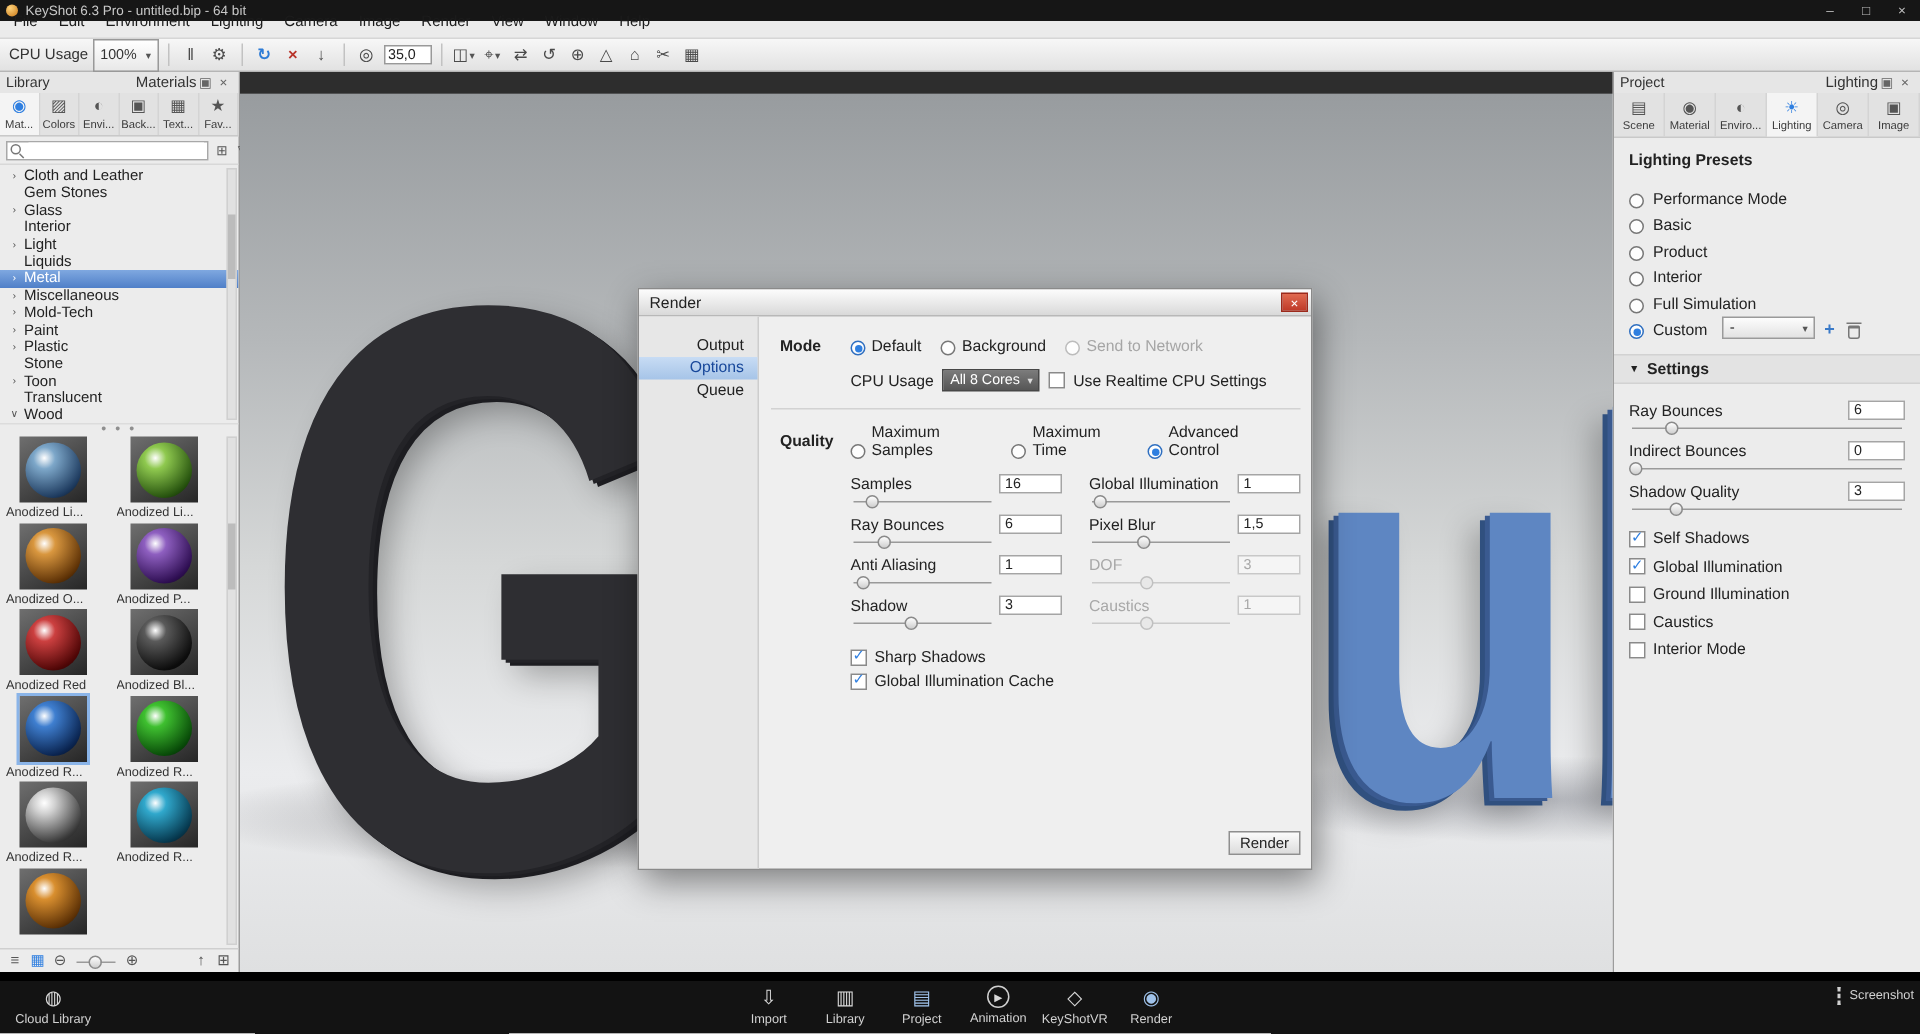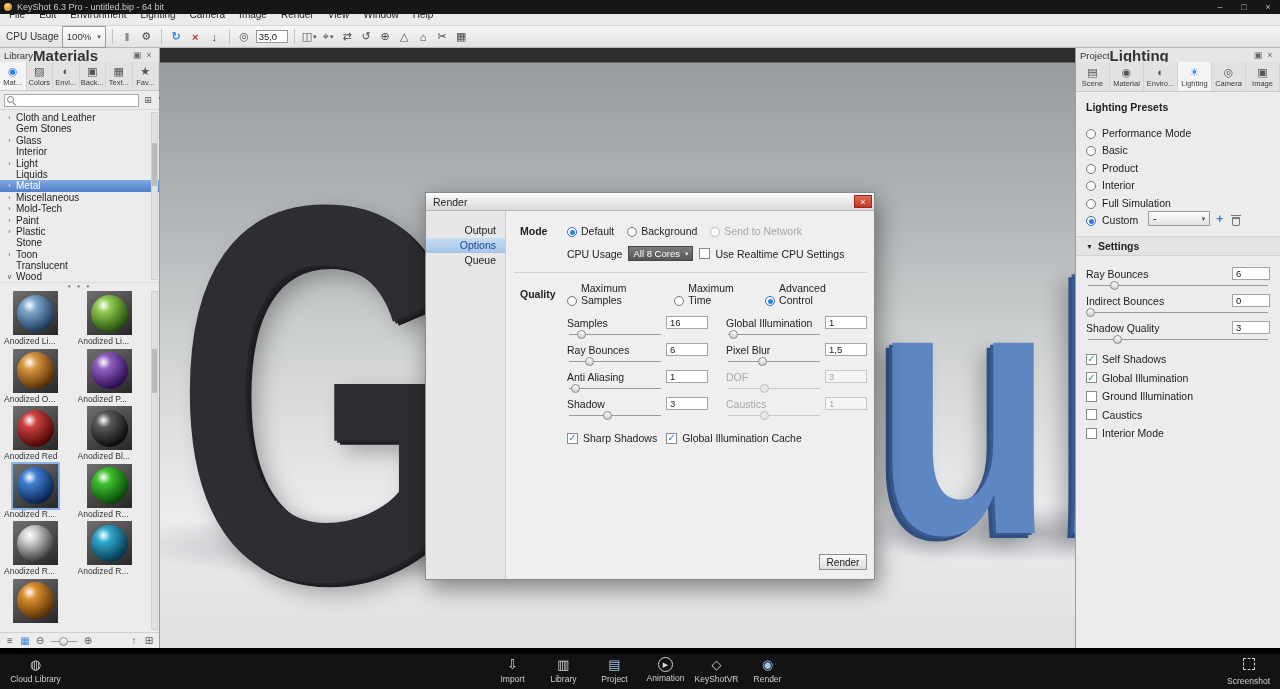--- a/index.html
+++ b/index.html
@@ -24,21 +24,21 @@
   .tb-sep{width:1px;height:15px;background:#c2c2c2;margin:0 3px;flex:none}
   .tb-icon{min-width:17px;height:17px;display:inline-flex;align-items:center;justify-content:center;font-size:11px;color:#4a4a4a;gap:1px}
   .tb-input{width:32px;height:13px;border:1px solid #999;font-size:9.5px;padding:0 2px;font-family:inherit;color:#222;background:#fff}
 
   
   .main{display:flex;height:600px;position:relative}
   .panel{background:#ececec;display:flex;flex-direction:column}
   .panel.left{width:160px;border-right:1px solid #9c9c9c}
   .panel.right{width:205px;border-left:1px solid #9c9c9c}
   .phead{height:14px;display:flex;align-items:center;font-size:9.5px;color:#333;padding:0 4px;background:#e6e6e6;flex:none}
-  .phead .ptitle{font-weight:bold;font-size:15px;flex:1;text-align:left}
+  .phead .ptitle{font-weight:normal;font-size:10px;flex:1;text-align:right}
   .phead .picon{width:12px;text-align:center;color:#666;font-size:9px}
 
   
   .lib-tabs,.ptabs{display:flex;background:#e2e2e2;border-bottom:1px solid #c9c9c9;flex:none}
   .lib-tabs{height:29px}
   .ptabs{height:30px}
   .ltab,.ptab{flex:1;display:flex;flex-direction:column;align-items:center;justify-content:center;gap:1px;border-right:1px solid #d4d4d4}
   .ltab .ticon,.ptab .ticon{font-size:11px;line-height:12px;color:#555}
   .ltab .tlabel,.ptab .tlabel{font-size:7.5px;color:#3a3a3a;white-space:nowrap}
   .ltab.sel,.ptab.sel{background:#f4f4f4}
@@ -113,21 +113,21 @@
   hr.dlg-hr{border:0;border-top:1px solid #d2d2d2;margin:11px 0 9px -6px}
   .param-grid{margin:10px 0 0 47px;display:grid;grid-template-columns:1fr 1fr;column-gap:18px;row-gap:5px;width:300px}
   .param .pt{display:flex;align-items:center;justify-content:space-between;height:13px}
   .plabel{font-size:10.5px}
   .field{width:42px;height:13px;border:1px solid #a5a5a5;background:#fff;font-size:9.5px;padding:0 3px;font-family:inherit;color:#222}
   .param .slider{width:96px;margin-top:1px}
   .param.dis .plabel{color:#a8a8a8}
   .param.dis .field{color:#a8a8a8;border-color:#c8c8c8;background:#f5f5f5}
   .param.dis .handle{border-color:#c0c0c0;background:#e8e8e8}
   .param.dis .track{background:#cacaca}
-  .dlg-checks{margin:13px 0 0 47px;display:flex;flex-direction:row;gap:9px}
+  .dlg-checks{margin:13px 0 0 47px;display:flex;flex-direction:column;gap:4px}
   .render-btn{position:absolute;right:10px;bottom:9px;width:48px;height:16px;border:1px solid #8f8f8f;background:linear-gradient(#fbfbfb,#dcdcdc);display:flex;align-items:center;justify-content:center;font-size:10px}
 
   
   .proj-body{flex:1;padding:6px 10px 0;font-size:10.5px;color:#222;overflow:hidden}
   .sec-title{font-weight:bold;margin:3px 0 8px}
   .prow{height:17.5px;display:flex;align-items:flex-end;gap:6px}
   .pdd{width:62px;height:15px;border:1px solid #9a9a9a;background:linear-gradient(#fdfdfd,#e2e2e2);display:flex;align-items:center;padding:0 4px;font-size:10px;margin-left:4px}
   .pdd .caret{margin-left:auto}
   .plus{color:#3a7ac8;font-weight:bold;font-size:12px}
   .trash{width:8px;height:9px;border:1px solid #777;border-top:2px solid #777;border-radius:1px 1px 2px 2px;position:relative;margin-left:3px}
@@ -142,21 +142,21 @@
 
   
   .strip{height:6px;background:#000}
   .dock{height:35px;background:#131313;position:relative;color:#e0e0e0}
   .dock-center{position:absolute;left:50%;top:2px;transform:translateX(-50%);display:flex;gap:4px}
   .dock-item{width:47px;display:flex;flex-direction:column;align-items:center;gap:1px}
   .dicon{height:17px;display:flex;align-items:center;justify-content:center;font-size:13px;color:#d8d8d8}
   .dicon.circle{width:15px;height:15px;border:1px solid #d0d0d0;border-radius:50%;font-size:7px;margin-top:1px}
   .dlabel{font-size:8.5px;color:#d2d2d2;white-space:nowrap}
   .dock-left{position:absolute;left:12px;top:2px;display:flex;flex-direction:column;align-items:center;gap:1px}
-  .dock-right{position:absolute;right:8px;top:2px;display:flex;flex-direction:column;align-items:center;gap:6px}
+  .dock-right{position:absolute;right:8px;top:2px;display:flex;flex-direction:row;align-items:center;gap:6px}
   .shot-icon{width:12px;height:12px;border:1px dashed #cfcfcf;margin-top:2px}
 </style>
 </head>
 <body>
 
 <div class="app">
 
   <div class="titlebar">
     <span class="app-dot"></span>
     <span>KeyShot 6.3 Pro  - untitled.bip - 64 bit</span>

